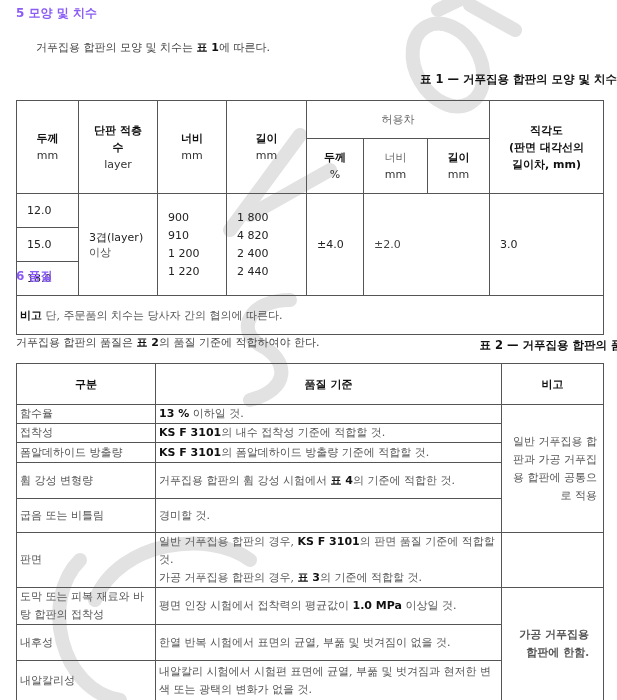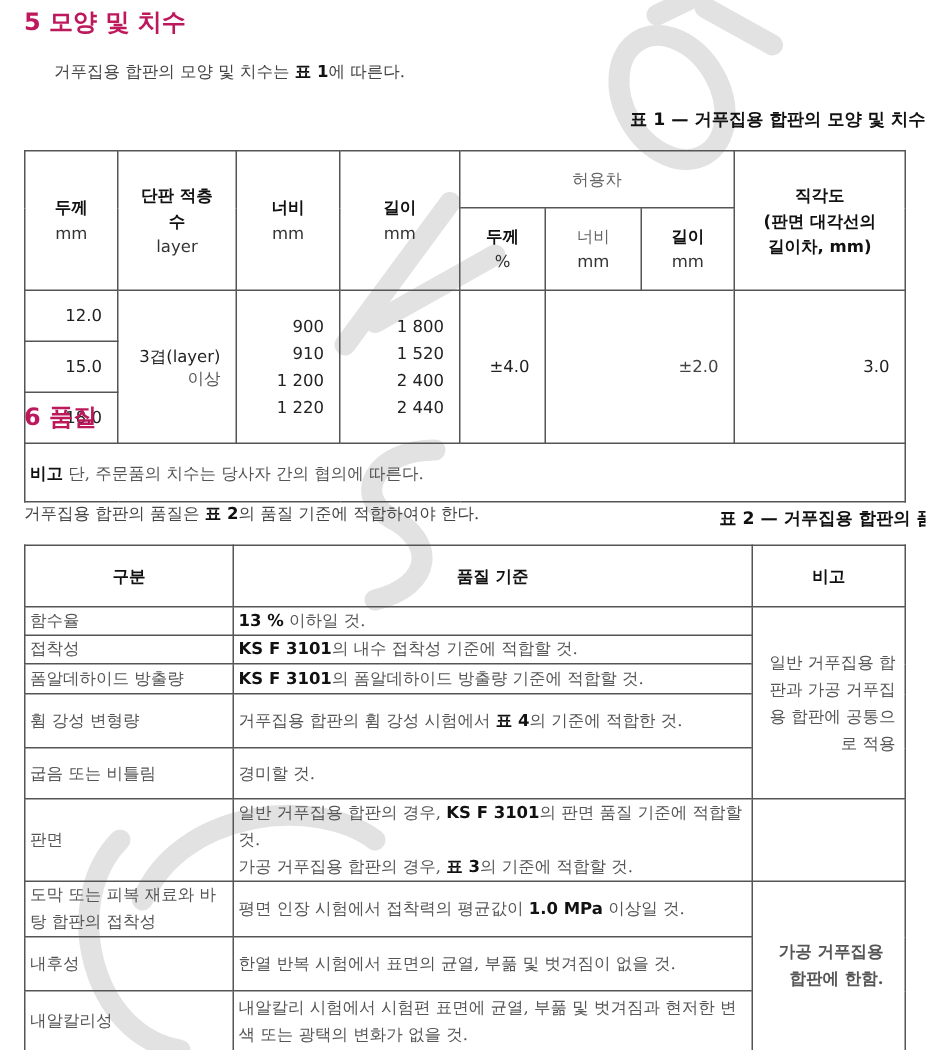--- a/index.html
+++ b/index.html
@@ -1,28 +1,28 @@
 <!DOCTYPE html>
 <html><head>
 <meta charset="utf-8">
 <style>
   html, body { margin:0; padding:0; background:#ffffff; }
   body { width:617px; height:700px; position:relative; overflow:hidden;
          font-family:"DejaVu Sans", "Liberation Sans", sans-serif; color:#222; }
   .wm { position:absolute; pointer-events:none; }
-  .h2 { position:absolute; left:16px; font-size:16px; font-weight:bold; color:#be185d; }
+  .h2 { position:absolute; left:16px; font-size:12px; font-weight:bold; color:#8b5cf6; }
   .para { position:absolute; left:16px; font-size:11px; color:#444; font-family:"DejaVu Serif", serif; }
   .para b { font-family:"DejaVu Sans", sans-serif; color:#111; }
   .caption { position:absolute; left:0; width:617px; text-align:right; font-size:11.5px; font-weight:bold; color:#111; }
   table { position:absolute; border-collapse:collapse; table-layout:fixed; }
   td, th { border:1px solid #555; padding:10px; font-size:11px; }
   .t1 { left:16px; top:100px; width:587px; border:1.5px solid #333; }
   .t1 th { font-weight:bold; text-align:center; line-height:17px; color:#111; }
   .t1 th .unit { font-weight:normal; color:#333; }
-  .t1 td { text-align:right; color:#222; }
+  .t1 td { text-align:left; color:#222; }
   .serif { font-family:"DejaVu Serif", serif; color:#555; }
   .t1 .note { text-align:left; padding-left:3px; height:18px; font-family:"DejaVu Serif", serif; color:#555; }
   .t1 .note b { font-family:"DejaVu Sans", sans-serif; color:#111; }
   .stack { line-height:18px; }
   .t2 { left:16px; top:363px; width:587px; border:1.5px solid #333; }
   .t2 th { font-weight:bold; text-align:center; height:20px; color:#111; }
   .t2 td { text-align:left; padding:0 3px; font-family:"DejaVu Serif", serif; color:#555; line-height:18px; vertical-align:middle; }
   .t2 td b { font-family:"DejaVu Sans", sans-serif; color:#111; font-weight:bold; }
   .t2 td.rem { text-align:right; }
 </style>
@@ -71,21 +71,21 @@
     <th><span style="font-weight:normal;color:#666;">너비</span><br><span class="unit">mm</span></th>
     <th><span>길이</span><br><span class="unit">mm</span></th>
   </tr>
   <tr style="height:25px;">
     <td>12.0</td>
     <td rowspan="3"><span>3겹(layer)</span><br><span class="serif">이상</span></td>
     <td rowspan="3" class="stack">
       <span>900</span><br><span>910</span><br><span>1 200</span><br><span>1 220</span>
     </td>
     <td rowspan="3" class="stack">
-      <span>1 800</span><br><span>1 520</span><br><span>2 400</span><br><span>2 440</span>
+      <span>1 800</span><br><span>4 820</span><br><span>2 400</span><br><span>2 440</span>
     </td>
     <td rowspan="3">±4.0</td>
     <td rowspan="3" colspan="2" style="color:#444;">±2.0</td>
     <td rowspan="3">3.0</td>
   </tr>
   <tr style="height:25px;">
         <td>15.0</td>
       </tr>
   <tr style="height:23px;">
         <td>18.0</td>

